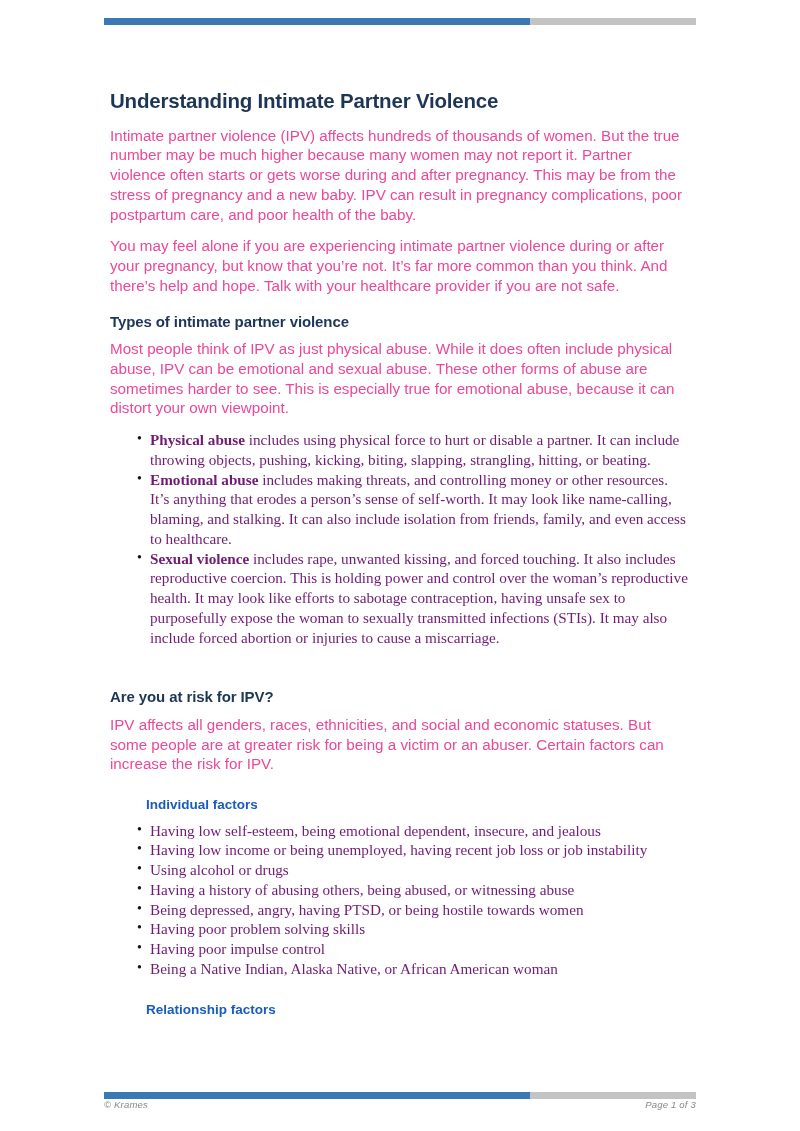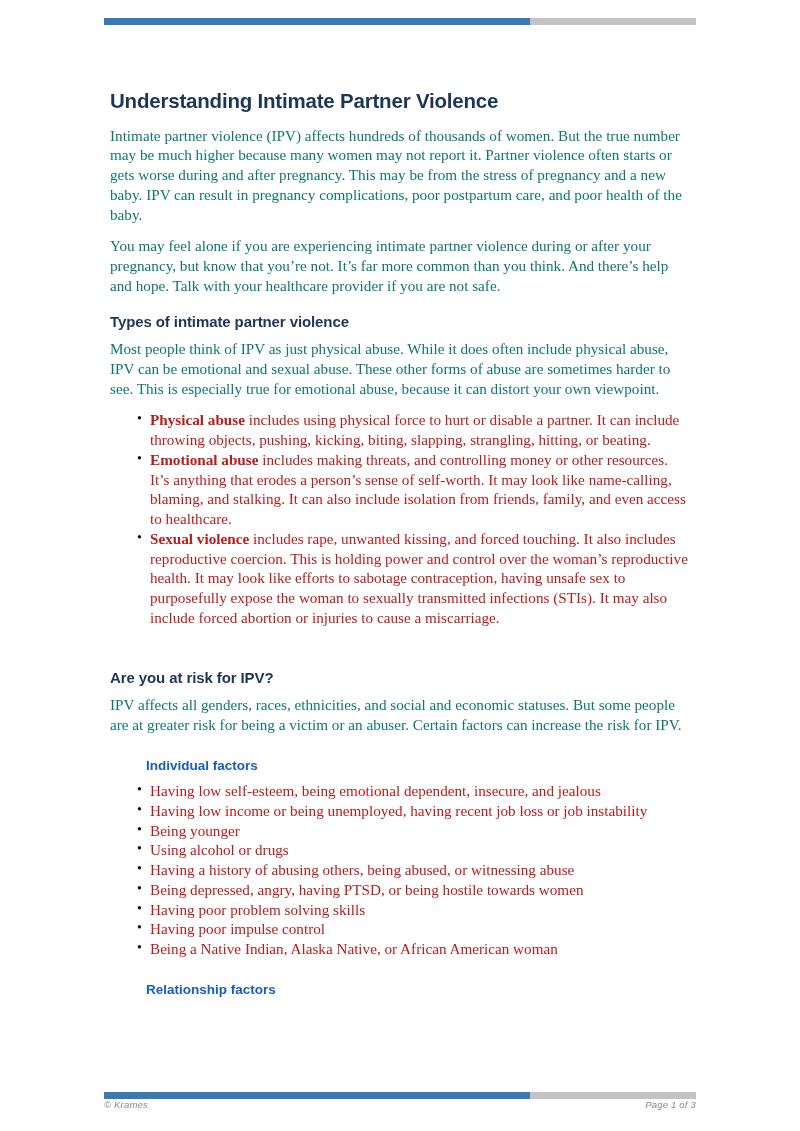--- a/index.html
+++ b/index.html
@@ -96,40 +96,40 @@
     font-family: "Liberation Sans", sans-serif;
     font-weight: bold;
     font-size: 13.5px;
     line-height: 1.3;
     color: #1a5cbd;
     margin: 22px 0 7px 0;
     padding-left: 36px;
   }
 
   p.body {
-    font-family: Liberation Serif, serif;
+    font-family: Liberation Sans, sans-serif;
     font-size: 15.2px;
     line-height: 1.30;
     margin: 0 0 12px 0;
-    color: #0f766e;
+    color: #ec4899;
   }
 
   ul.bullets {
     list-style: none;
     margin: 0 0 6px 0;
     padding: 0;
   }
   ul.bullets > li {
     position: relative;
     font-family: "Liberation Serif", serif;
     font-size: 15.2px;
     line-height: 1.30;
     padding-left: 40px;
     margin: 0 0 0 0;
-    color: #b91c1c;
+    color: #701a75;
   }
   ul.bullets > li::before {
     content: "\2022";
     position: absolute;
     left: 27px;
     top: 0;
     font-size: 14px;
     line-height: 1.30;
     color: #151515;
   }
@@ -172,21 +172,20 @@
       </li>
     </ul>
 
     <h2 class="section-head gap-big">Are you at risk for IPV?</h2>
     <p class="body">IPV affects all genders, races, ethnicities, and social and economic statuses. But some people are at greater risk for being a victim or an abuser. Certain factors can increase the risk for IPV.</p>
 
     <h3 class="sub-head">Individual factors</h3>
     <ul class="bullets tight">
       <li>Having low self-esteem, being emotional dependent, insecure, and jealous</li>
       <li>Having low income or being unemployed, having recent job loss or job instability</li>
-      <li>Being younger</li>
       <li>Using alcohol or drugs</li>
       <li>Having a history of abusing others, being abused, or witnessing abuse</li>
       <li>Being depressed, angry, having PTSD, or being hostile towards women</li>
       <li>Having poor problem solving skills</li>
       <li>Having poor impulse control</li>
       <li>Being a Native Indian, Alaska Native, or African American woman</li>
     </ul>
 
     <h3 class="sub-head">Relationship factors</h3>
 

